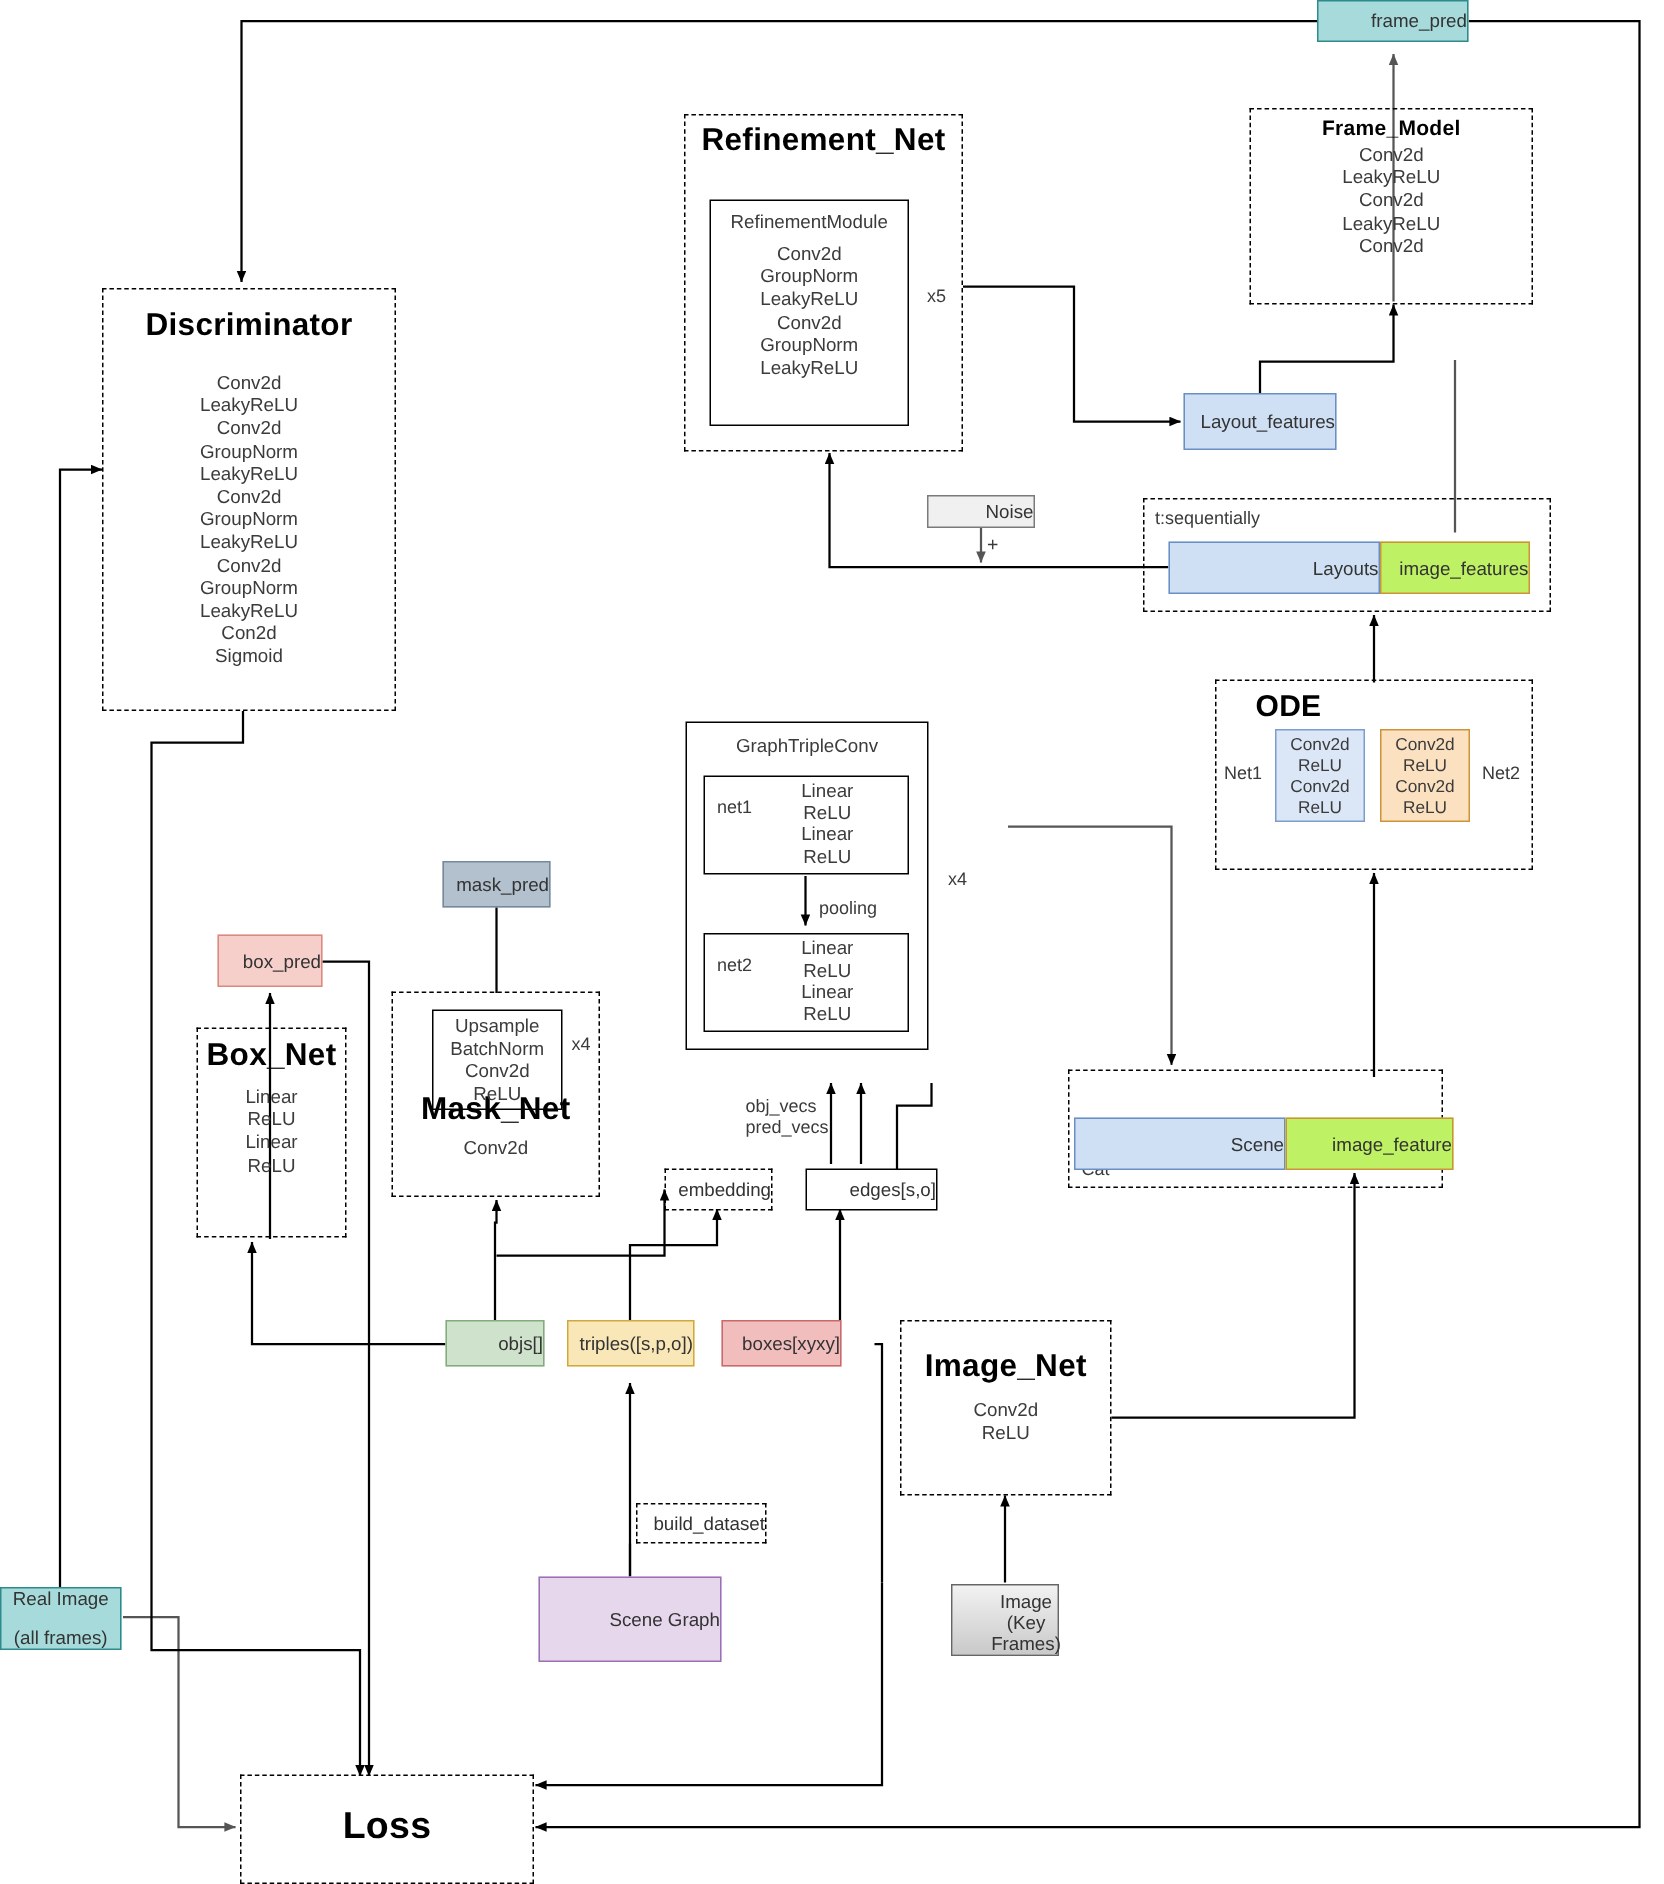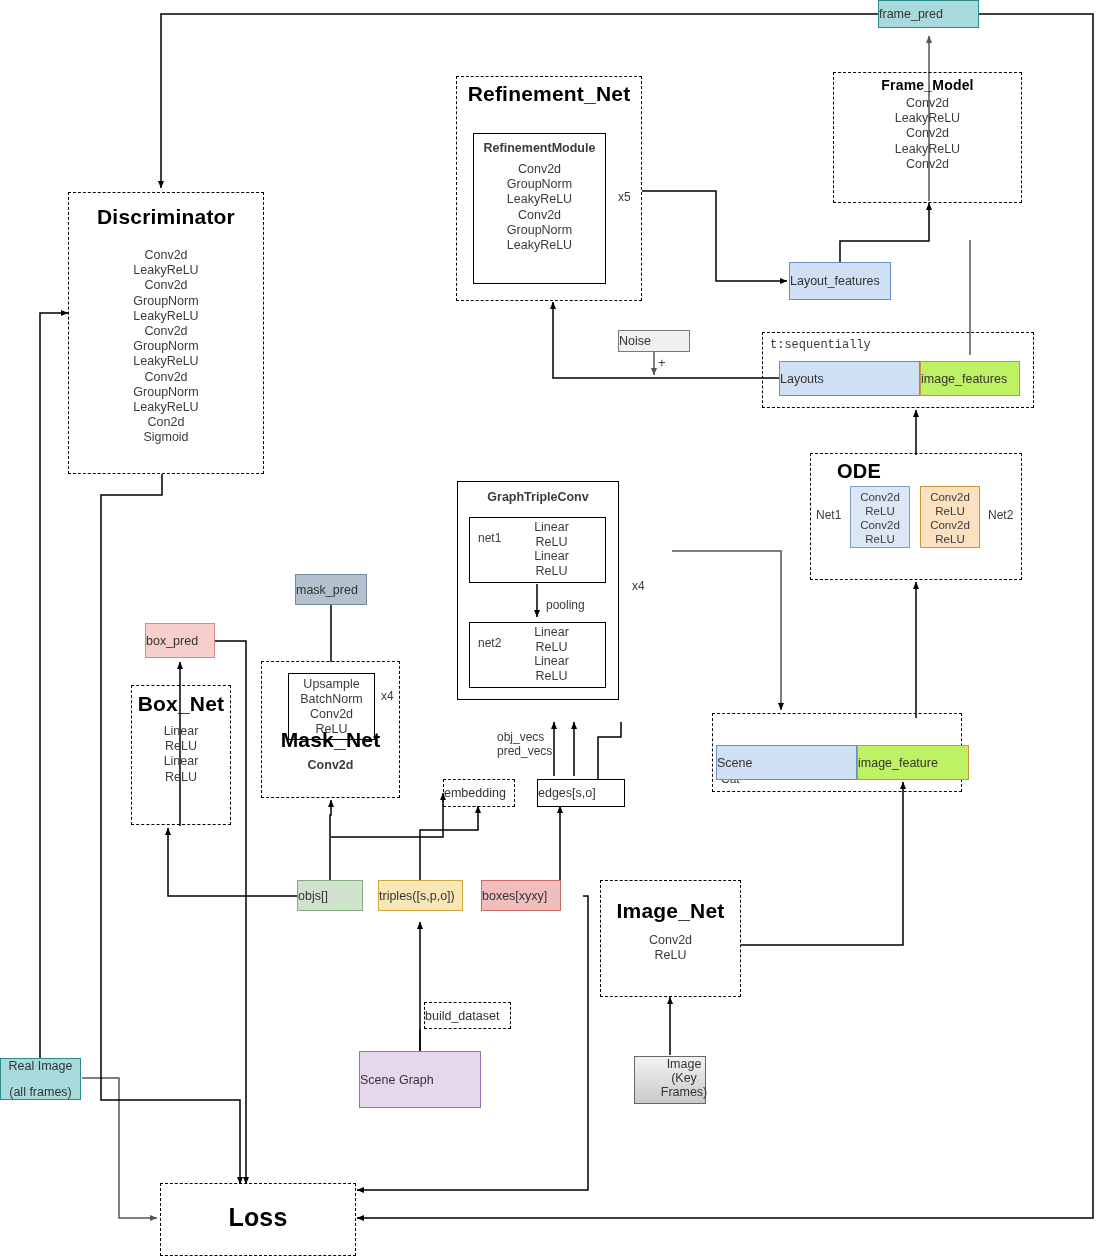--- a/index.html
+++ b/index.html
@@ -4,22 +4,22 @@
 <style>
   html,body{margin:0;padding:0;background:#ffffff;}
   body{font-family:"Liberation Sans","DejaVu Sans",sans-serif;}
   #diagram{position:relative;width:1109px;height:1256px;background:#fff;overflow:hidden;}
   svg.wires{position:absolute;left:0;top:0;width:1109px;height:1256px;pointer-events:none;}
   .node{position:absolute;box-sizing:border-box;}
   .dashbox{border:1.6px dashed #000;background:transparent;}
   .solidbox{border:1.6px solid #000;background:transparent;}
   .title{font-weight:bold;color:#000;text-align:center;letter-spacing:.2px;}
   .stack{font-size:12.5px;color:#3b3b3b;text-align:center;line-height:15.2px;}
-  .lbl{font-size:12.5px;color:#3b3b3b;text-align:center;font-weight:bold;}
-  .chip{box-sizing:border-box;display:flex;align-items:center;justify-content:flex-start;
+  .lbl{font-size:12.5px;color:#3b3b3b;text-align:center;}
+  .chip{box-sizing:border-box;display:flex;align-items:center;justify-content:flex-end;
         font-size:12.5px;color:#333;text-align:center;line-height:14px;}
   .fill-teal{background:#a7dbdb;border:1.5px solid #2e8b8b;}
   .fill-blue{background:#cfe0f5;border:1.5px solid #6b8fc4;}
   .fill-orange{background:#bef264;border:1.5px solid #cf9337;}
   .fill-grayblue{background:#b3c1ce;border:1.5px solid #76899c;}
   .fill-pink{background:#f6cfca;border:1.5px solid #d98a80;}
   .fill-red{background:#f2bdbd;border:1.5px solid #c96a6a;}
   .fill-green{background:#cfe2cc;border:1.5px solid #84ab7e;}
   .fill-yellow{background:#fae7b8;border:1.5px solid #cfa93d;}
   .fill-purple{background:#e6d7ed;border:1.5px solid #9b6fb5;}
@@ -190,21 +190,21 @@
   <div class="node chip fill-blue" style="left:789px;top:262px;width:102px;height:38px;">
     <span>Layout_features</span>
   </div>
 
   <div class="node chip fill-lgray" style="left:618px;top:330px;width:72px;height:22px;">
     <span>Noise</span>
   </div>
   <div class="xmark" style="left:658px;top:355px;font-size:13px;">+</div>
 
   <div class="node dashbox" style="left:762px;top:332px;width:272px;height:76px;">
-    <div class="smalltxt" style="margin:5px 0 0 7px;font-family:Liberation Mono, monospace;">t:sequentially</div>
+    <div class="smalltxt" style="margin:5px 0 0 7px;">t:sequentially</div>
   </div>
   <div class="node chip fill-blue" style="left:779px;top:361px;width:141px;height:35px;">
     <span>Layouts</span>
   </div>
   <div class="node chip fill-orange" style="left:920px;top:361px;width:100px;height:35px;">
     <span>image_features</span>
   </div>
 
   <div class="node dashbox" style="left:810px;top:453px;width:212px;height:127px;">
     <div class="title" style="font-size:20px;margin-top:6px;text-align:left;padding-left:26px;">ODE</div>

